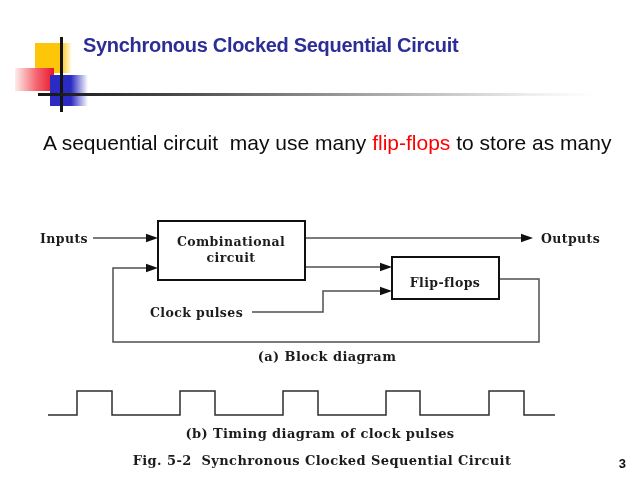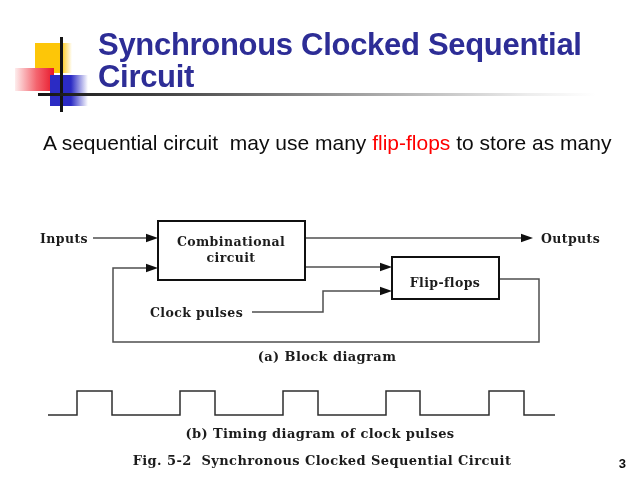--- a/index.html
+++ b/index.html
@@ -22,22 +22,22 @@
   }
   .vline{
     position:absolute;left:60px;top:37px;width:2.5px;height:75px;background:#141414;
   }
   .hline{
     position:absolute;left:38px;top:93px;width:557px;height:2.5px;
     background:linear-gradient(to right,#141414 0%,#4a4a4a 25%,#9a9a9a 55%,#ededed 88%,#ffffff 100%);
   }
   
   .title{
-    position:absolute;left:98px;top:29px;width:505px;
-    font-size:31px;line-height:32px;font-weight:bold;letter-spacing:-0.3px;
+    position:absolute;left:83px;top:29px;width:505px;
+    font-size:20px;line-height:32px;font-weight:bold;letter-spacing:-0.3px;
     color:var(--title,#2d2d96);
   }
   
   .bodytext{
     position:absolute;left:10px;top:130px;width:625px;
     font-size:21px;line-height:25.5px;color:#0d0d0d;margin-left:33px;
   }
   .bodytext .bline{white-space:pre;}
   .red{color:var(--highlight,#ff0000);}
   

